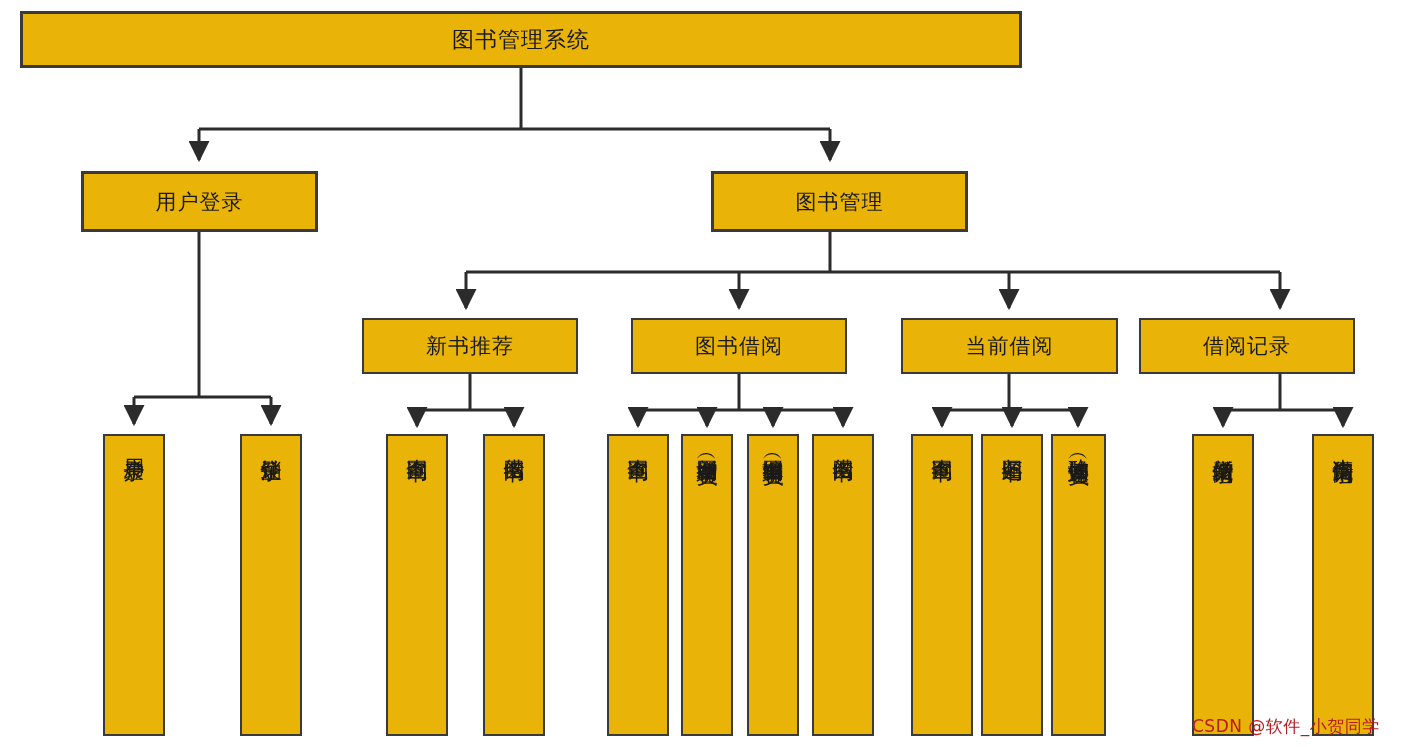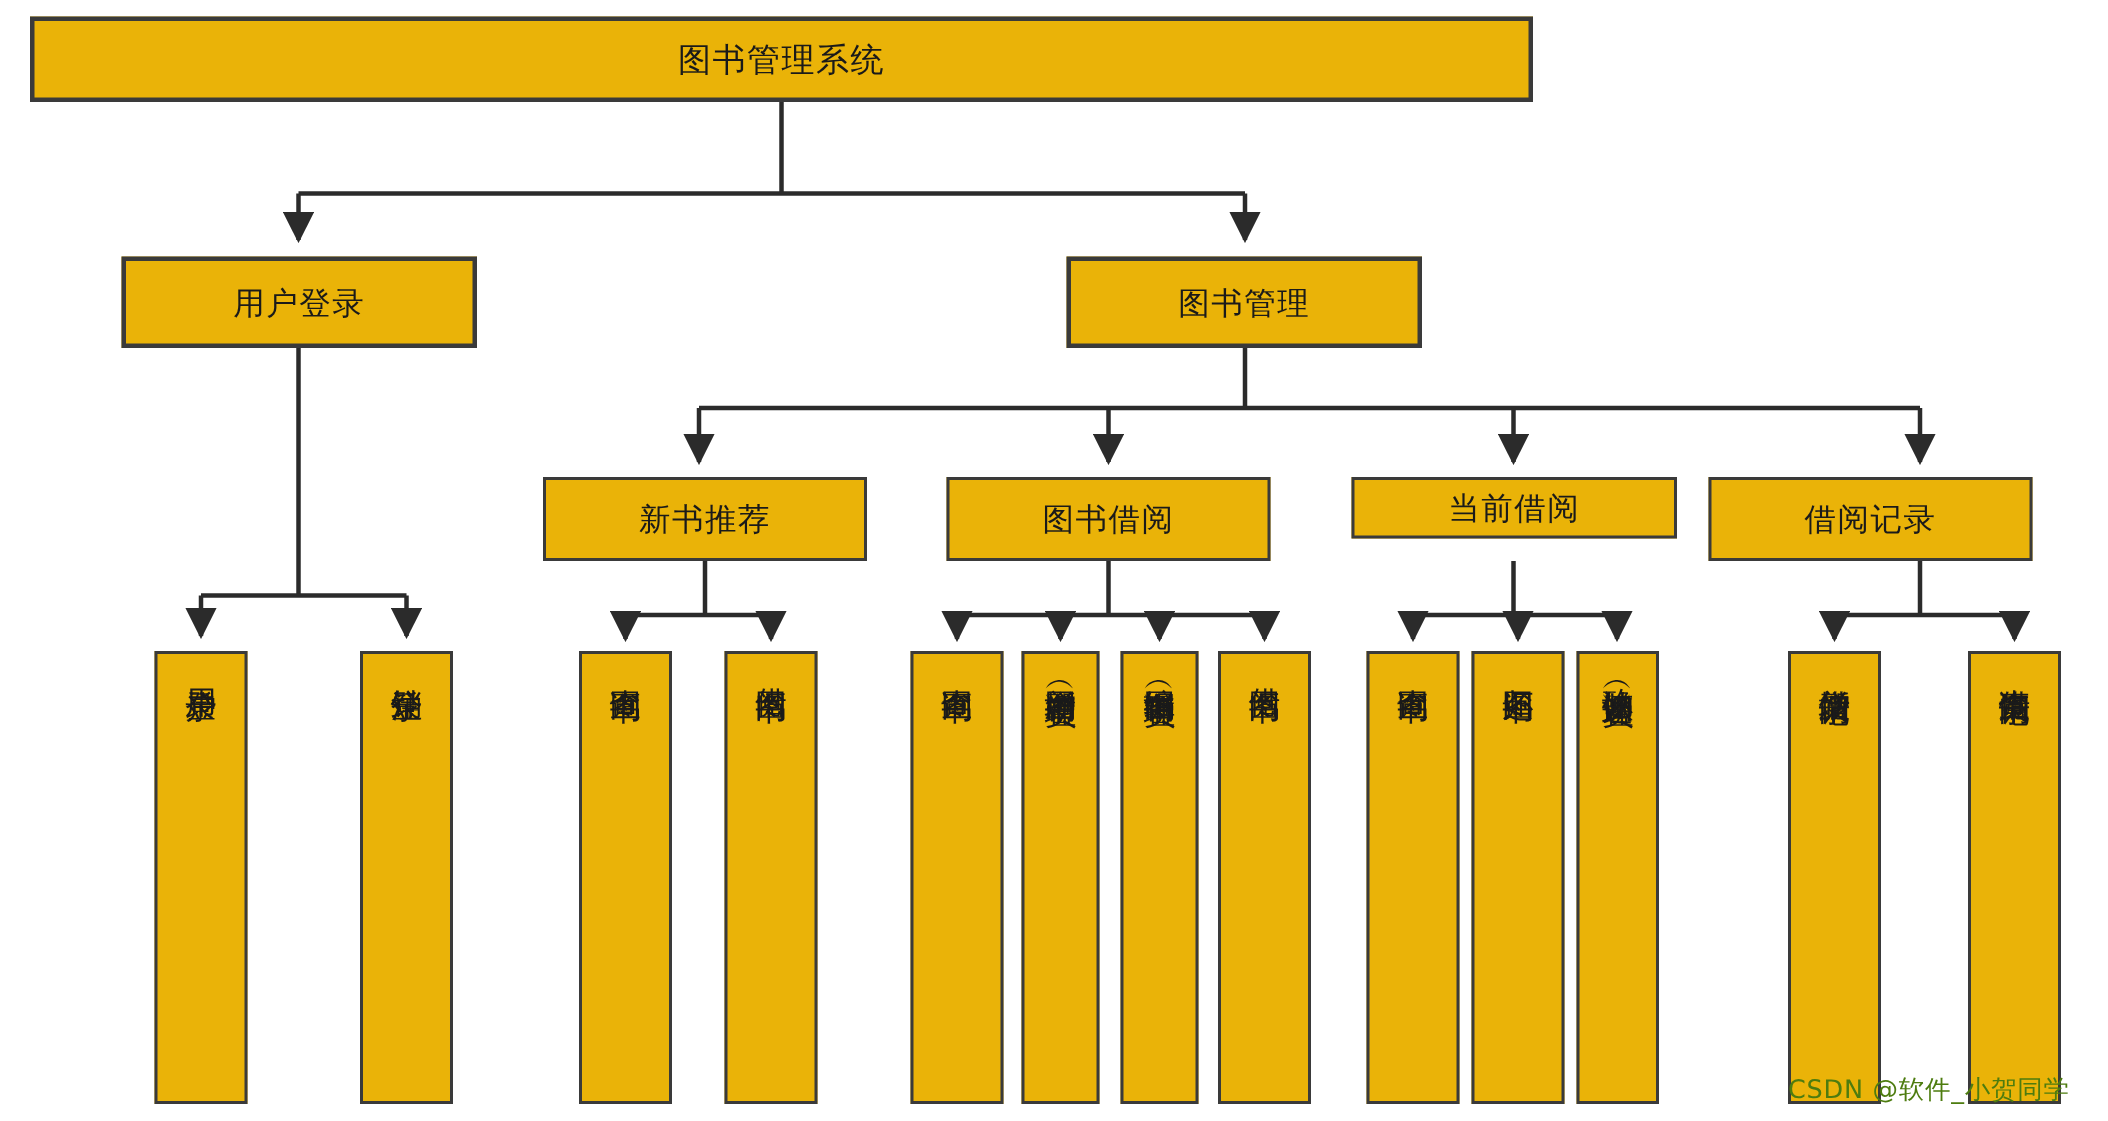--- a/index.html
+++ b/index.html
@@ -65,21 +65,21 @@
   }
   .hlabel {
     white-space: nowrap;
     letter-spacing: 1px;
   }
   #watermark {
     position: absolute;
     left: 1192px;
     top: 715px;
     font-size: 17px;
-    color: #4d7c0f;
+    color: #b91c1c;
     white-space: nowrap;
     letter-spacing: 0.5px;
     font-family: "DejaVu Sans", "Liberation Sans", sans-serif;
   }
 </style>
 </head>
 <body>
 
 <div id="canvas">
 
@@ -134,31 +134,31 @@
     </g>
   </svg>
 
   <div class="node level-0" style="left:20px; top:11px; width:1002px; height:57px;">
     <span class="hlabel">图书管理系统</span>
   </div>
 
   <div class="node level-1" style="left:81px; top:171px; width:237px; height:61px;">
     <span class="hlabel">用户登录</span>
   </div>
-  <div class="node level-1" style="left:711px; top:171px; width:237px; height:61px;">
+  <div class="node level-1" style="left:711px; top:171px; width:257px; height:61px;">
     <span class="hlabel">图书管理</span>
   </div>
 
   <div class="node level-2" style="left:362px; top:318px; width:216px; height:56px;">
     <span class="hlabel">新书推荐</span>
   </div>
   <div class="node level-2" style="left:631px; top:318px; width:216px; height:56px;">
     <span class="hlabel">图书借阅</span>
   </div>
-  <div class="node level-2" style="left:901px; top:318px; width:217px; height:41px;">
+  <div class="node level-2" style="left:901px; top:318px; width:217px; height:56px;">
     <span class="hlabel">当前借阅</span>
   </div>
   <div class="node level-2" style="left:1139px; top:318px; width:216px; height:56px;">
     <span class="hlabel">借阅记录</span>
   </div>
 
   <div class="node leaf" style="left:103px; top:434px; width:62px; height:302px;">
     <span class="vlabel">用户登录</span>
   </div>
   <div class="node leaf" style="left:240px; top:434px; width:62px; height:302px;">

